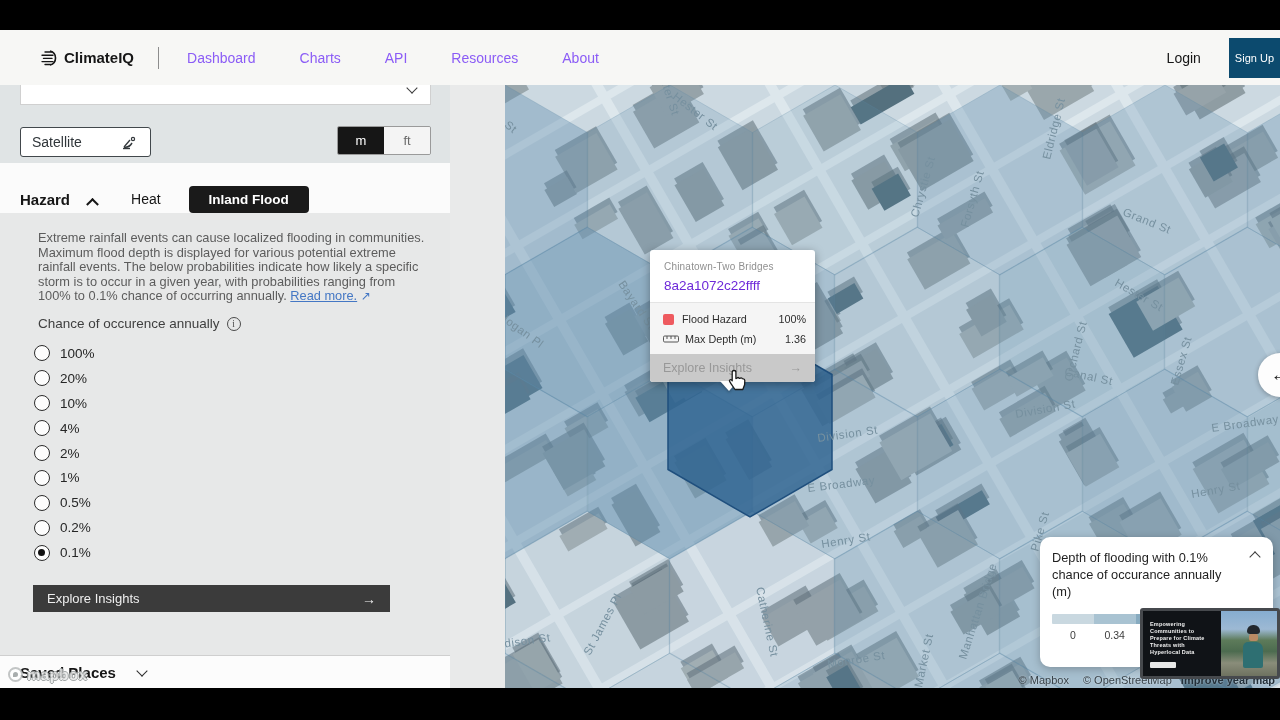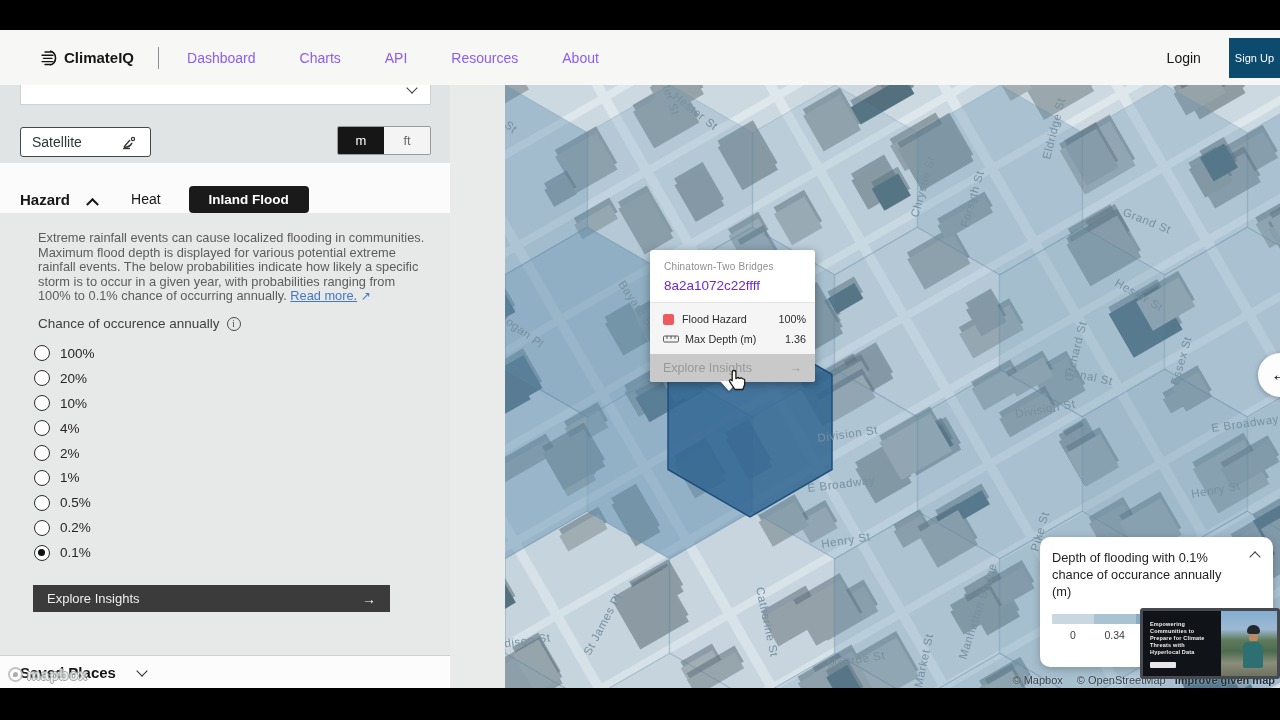--- a/index.html
+++ b/index.html
@@ -1504,17 +1504,17 @@
         <div class="pip-helmet"></div>
         <div class="pip-face"></div>
         <div class="pip-torso"></div>
       </div>
     </div>
   </div>
 
   <div class="attrib">
     <a>© Mapbox</a>
     <a style="margin-left:11px;">© OpenStreetMap</a>
-    <span class="imp">Improve given map</span>
+    <span class="imp">Improve year map</span>
   </div>
 </div>
 
 <div class="bottom-strip"></div>
 
 </body></html>

